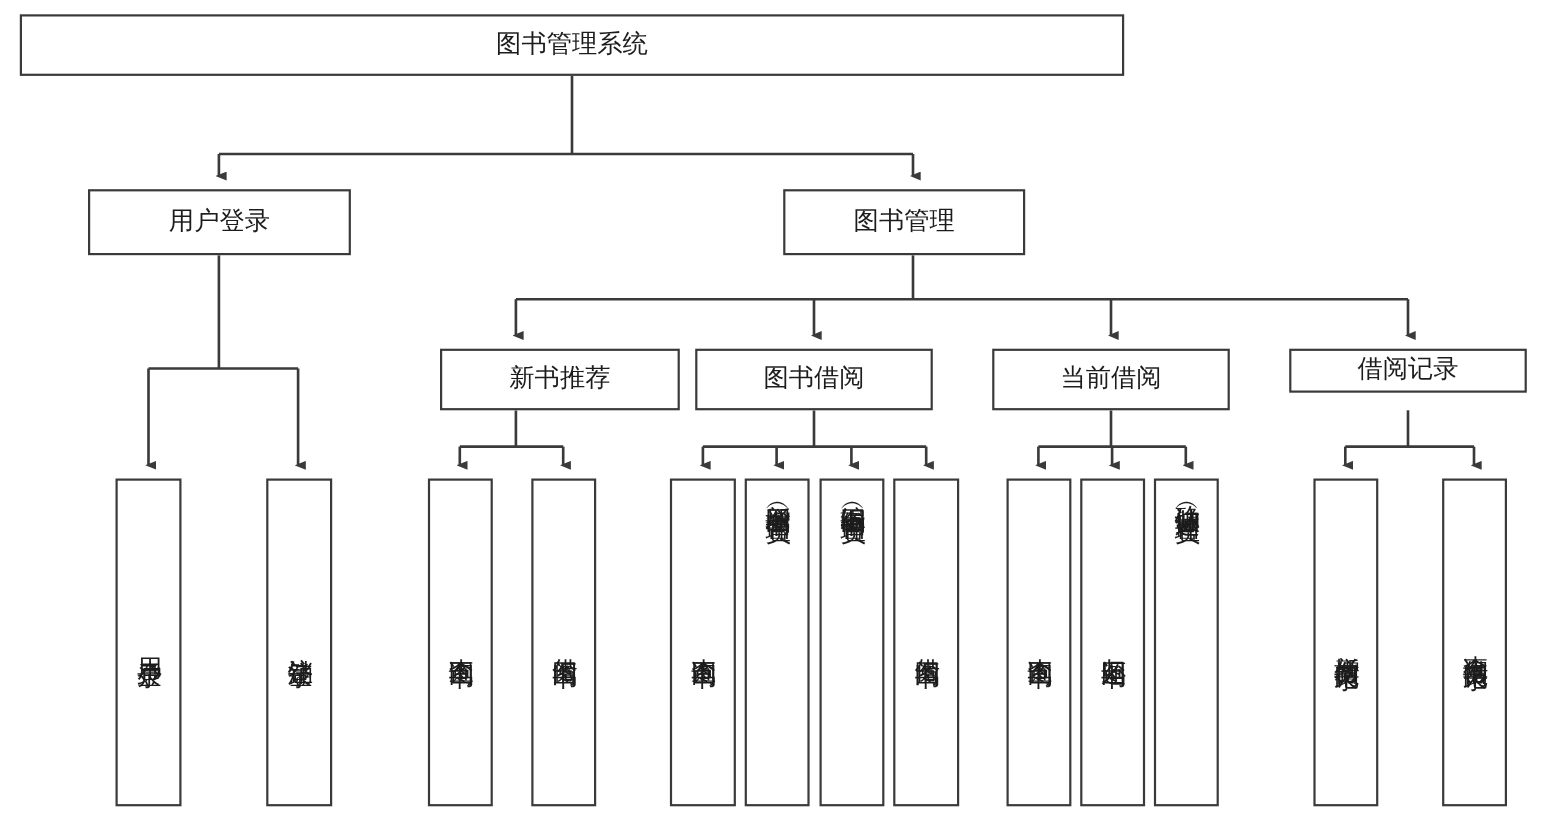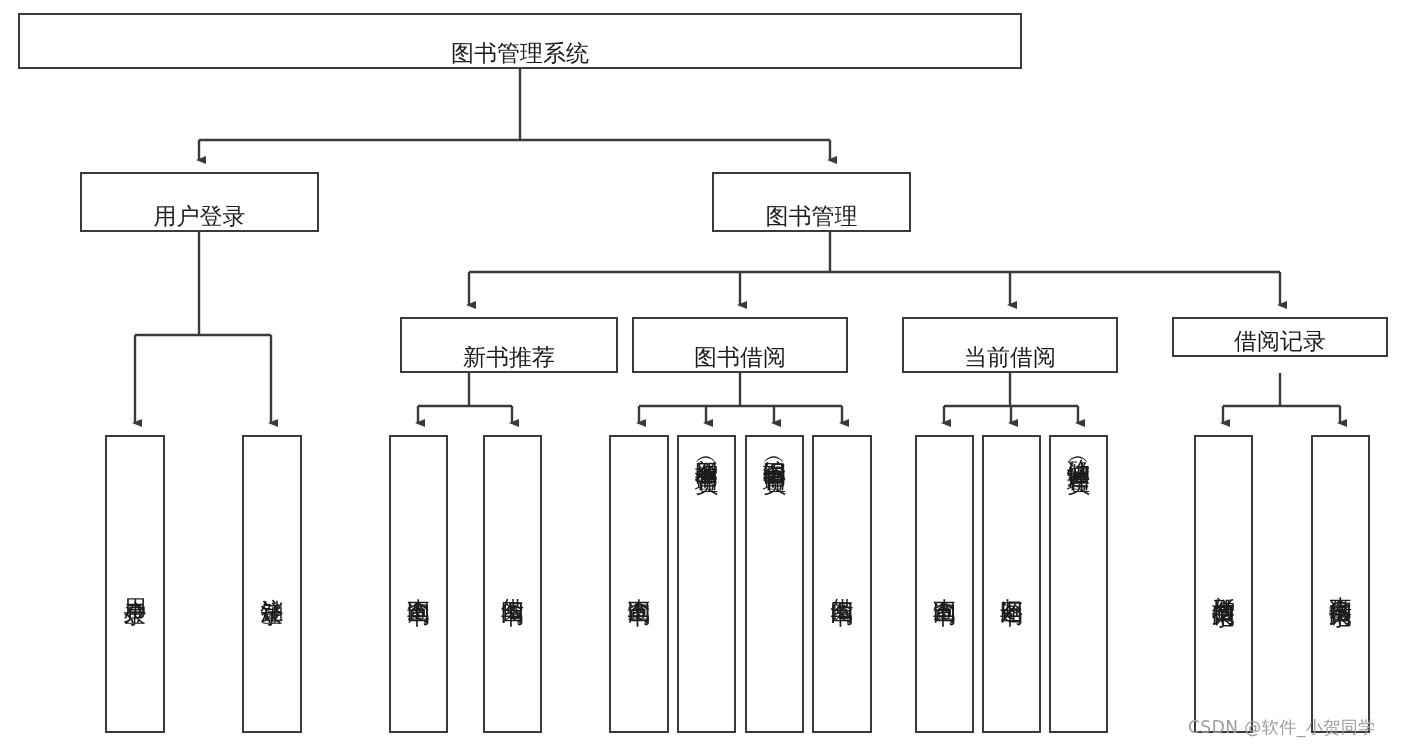--- a/index.html
+++ b/index.html
@@ -25,21 +25,21 @@
     width: 1405px;
     height: 747px;
     pointer-events: none;
   }
   .node {
     position: absolute;
     box-sizing: border-box;
     border: 2px solid #3a3a3a;
     background: #ffffff;
     display: flex;
-    align-items: flex-end;
+    align-items: center;
     justify-content: center;
   }
   .node .label {
     color: #1c1c1c;
     line-height: 1.18;
     white-space: pre;
     text-align: center;
   }
   .node.horiz .label {
     font-size: 23px;
@@ -126,21 +126,21 @@
     </g>
   </svg>
 
   <div class="node root horiz" style="left:18px; top:13px; width:1004px; height:56px;">
     <span class="label">图书管理系统</span>
   </div>
 
   <div class="node horiz" style="left:80px; top:172px; width:239px; height:60px;">
     <span class="label">用户登录</span>
   </div>
-  <div class="node horiz" style="left:712px; top:172px; width:199px; height:60px;">
+  <div class="node horiz" style="left:712px; top:172px; width:220px; height:60px;">
     <span class="label">图书管理</span>
   </div>
 
   <div class="node horiz" style="left:360px; top:317px; width:218px; height:56px;margin-left:40px;">
     <span class="label">新书推荐</span>
   </div>
   <div class="node horiz" style="left:632px; top:317px; width:216px; height:56px;">
     <span class="label">图书借阅</span>
   </div>
   <div class="node horiz" style="left:902px; top:317px; width:216px; height:56px;">
@@ -187,15 +187,14 @@
     <span class="label">确认归还（管理员）</span>
   </div>
 
   <div class="node vert mid" style="left:1194px; top:435px; width:59px; height:298px;">
     <span class="label">新增借阅记录</span>
   </div>
   <div class="node vert mid" style="left:1311px; top:435px; width:59px; height:298px;">
     <span class="label">查询借阅记录</span>
   </div>
 
-  <div class="watermark" style="left:1188px; top:716px;">CSDN @软件_小贺同学</div>
 
 </div>
 
 </body></html>

